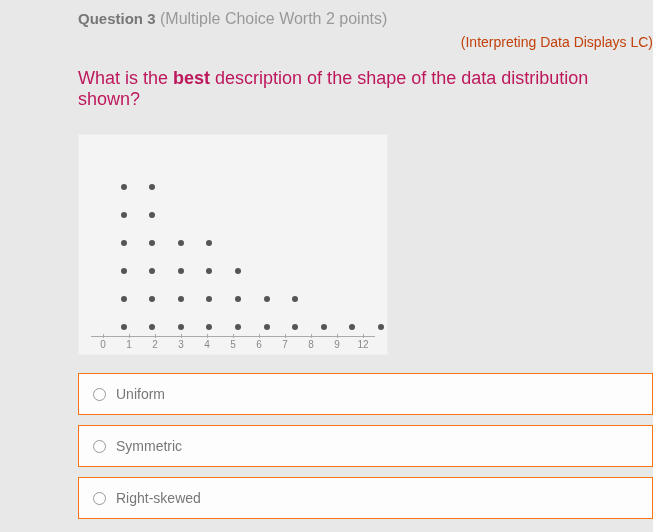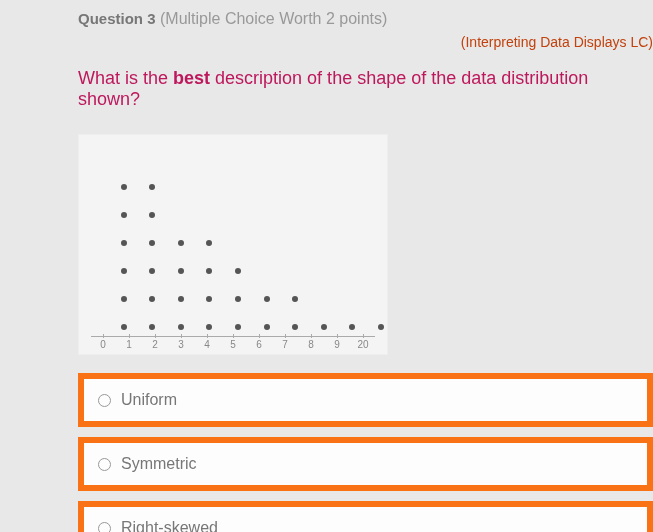--- a/index.html
+++ b/index.html
@@ -77,27 +77,27 @@
       position: absolute;
       top: -5px; left: 50%;
       width: 1px; height: 4px;
       background: #aaa;
     }
     .answers {
       margin-top: 4px;
     }
     .option {
       background: #fdfdfd;
-      border: 6px solid #f97316;
+      border: 1px solid #f97316;
       padding: 12px 14px;
       margin-bottom: 10px;
       display: flex;
       align-items: center;
       gap: 10px;
-      font-size: 16px;
+      font-size: 14px;
       color: #777;
     }
     .radio {
       width: 13px;
       height: 13px;
       border: 1.5px solid #999;
       border-radius: 50%;
       flex-shrink: 0;
     }
   </style>
@@ -171,21 +171,21 @@
       <div class="tick">0</div>
       <div class="tick">1</div>
       <div class="tick">2</div>
       <div class="tick">3</div>
       <div class="tick">4</div>
       <div class="tick">5</div>
       <div class="tick">6</div>
       <div class="tick">7</div>
       <div class="tick">8</div>
       <div class="tick">9</div>
-      <div class="tick">20</div>
+      <div class="tick">12</div>
     </div>
 </div>
 
 <div class="answers">
   <div class="option">
     <span class="radio"></span>
     <span>Uniform</span>
   </div>
   <div class="option">
     <span class="radio"></span>

